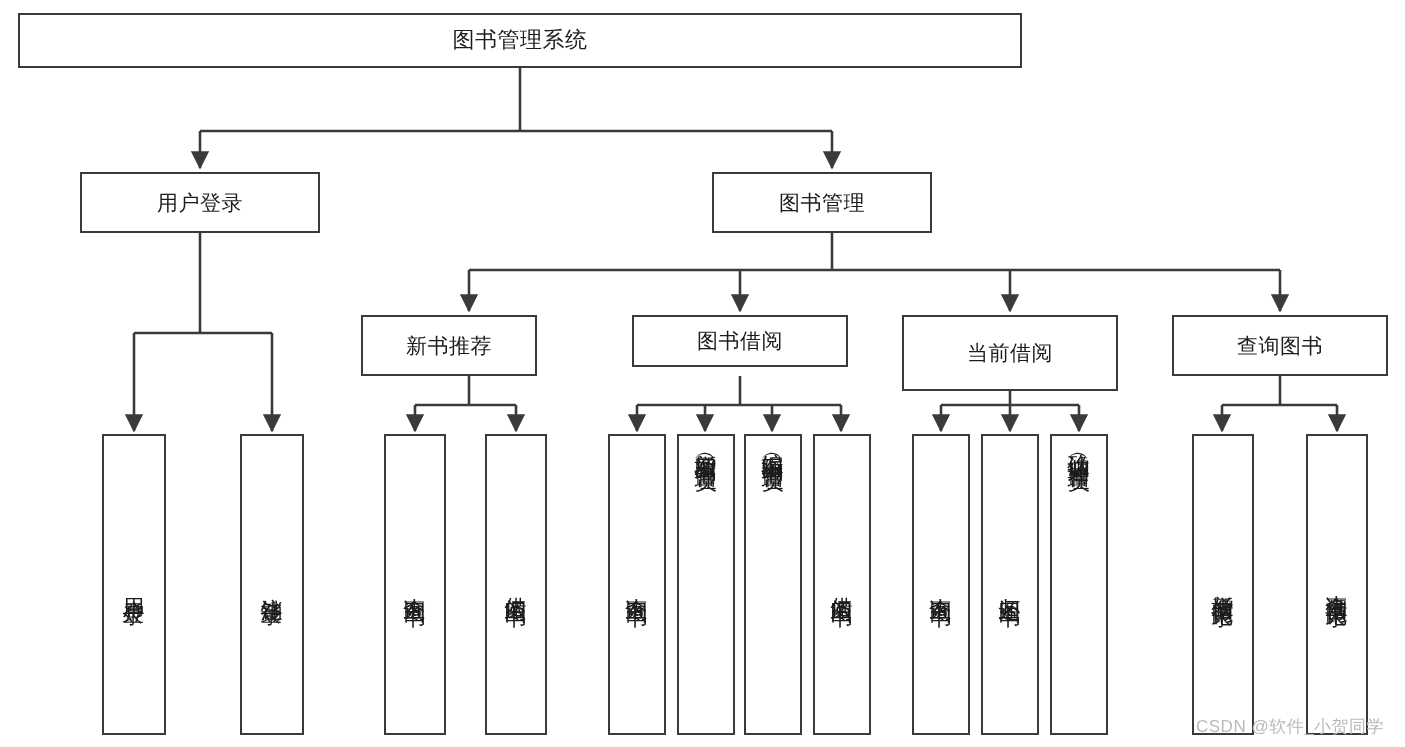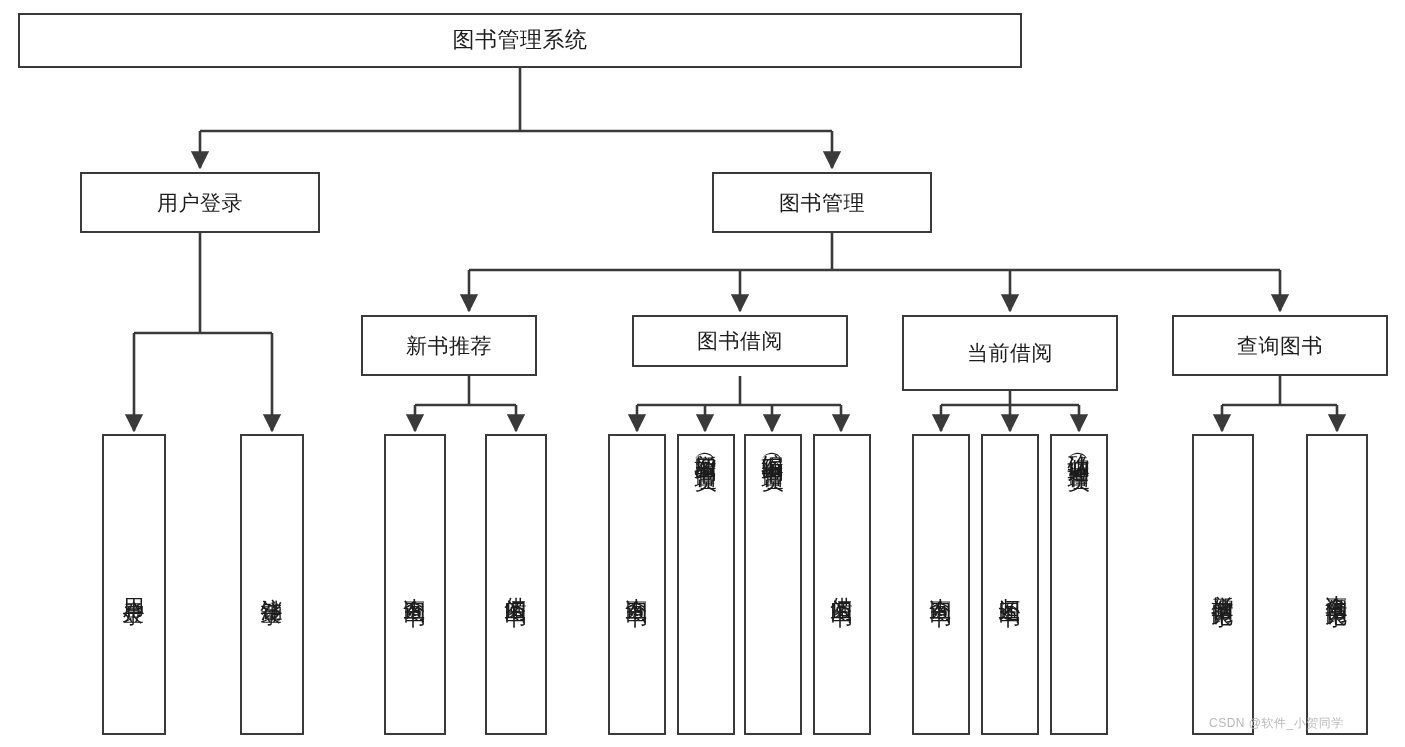--- a/index.html
+++ b/index.html
@@ -63,25 +63,24 @@
     letter-spacing: 2.5px;
     white-space: nowrap;
     margin: 0 auto;
   }
   .node.vertical.v-mid {
     align-items: center;
   }
   .watermark {
     position: absolute;
     color: #b9b9b9;
-    font-size: 12px;
+    font-size: 17px;
     letter-spacing: 0.5px;
     white-space: nowrap;
     user-select: none;
-    margin-left: 13px;
   }
 </style>
 </head>
 <body>
 
 <div id="diagram-root">
 
   <svg class="wires" viewBox="0 0 1405 747" xmlns="http://www.w3.org/2000/svg">
     <defs>
       <marker id="arrow" viewBox="0 0 10 10" refX="9.2" refY="5" markerWidth="7" markerHeight="7" orient="auto-start-reverse">

